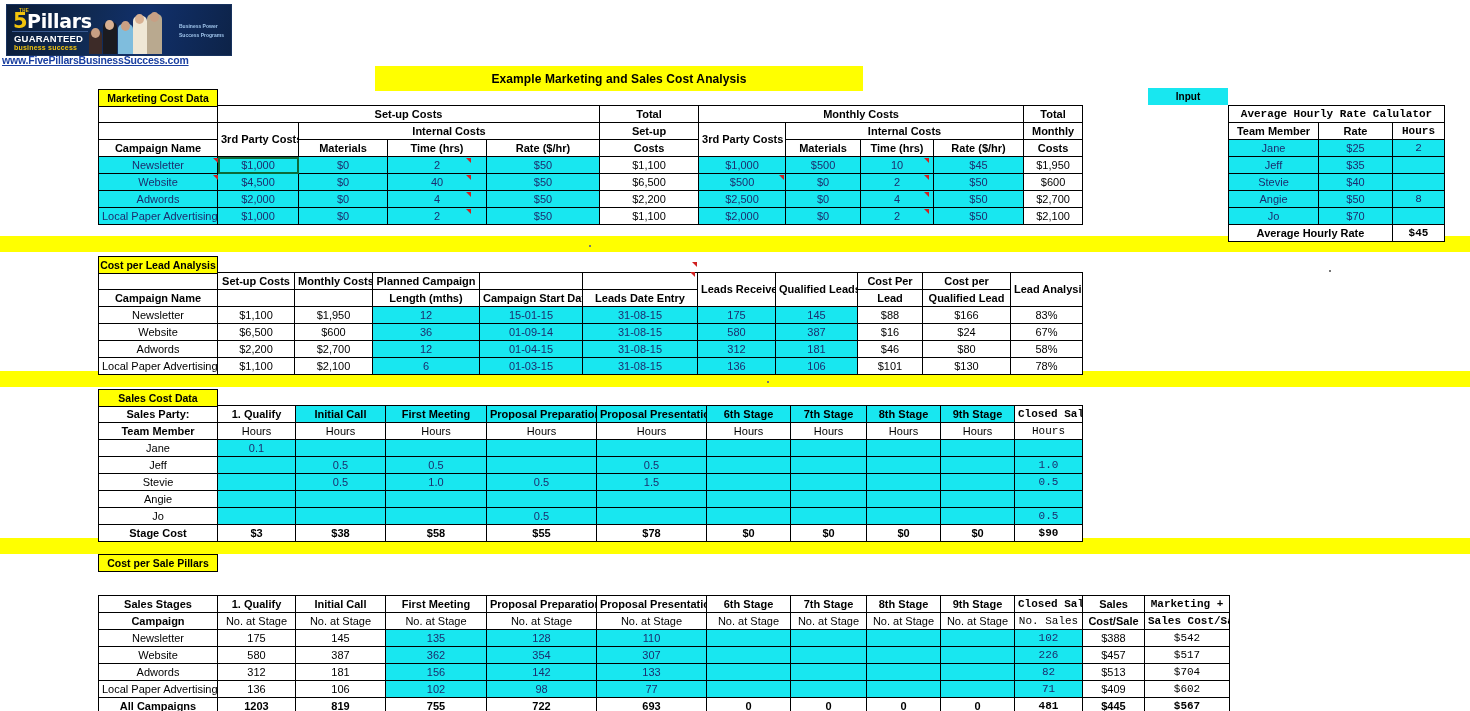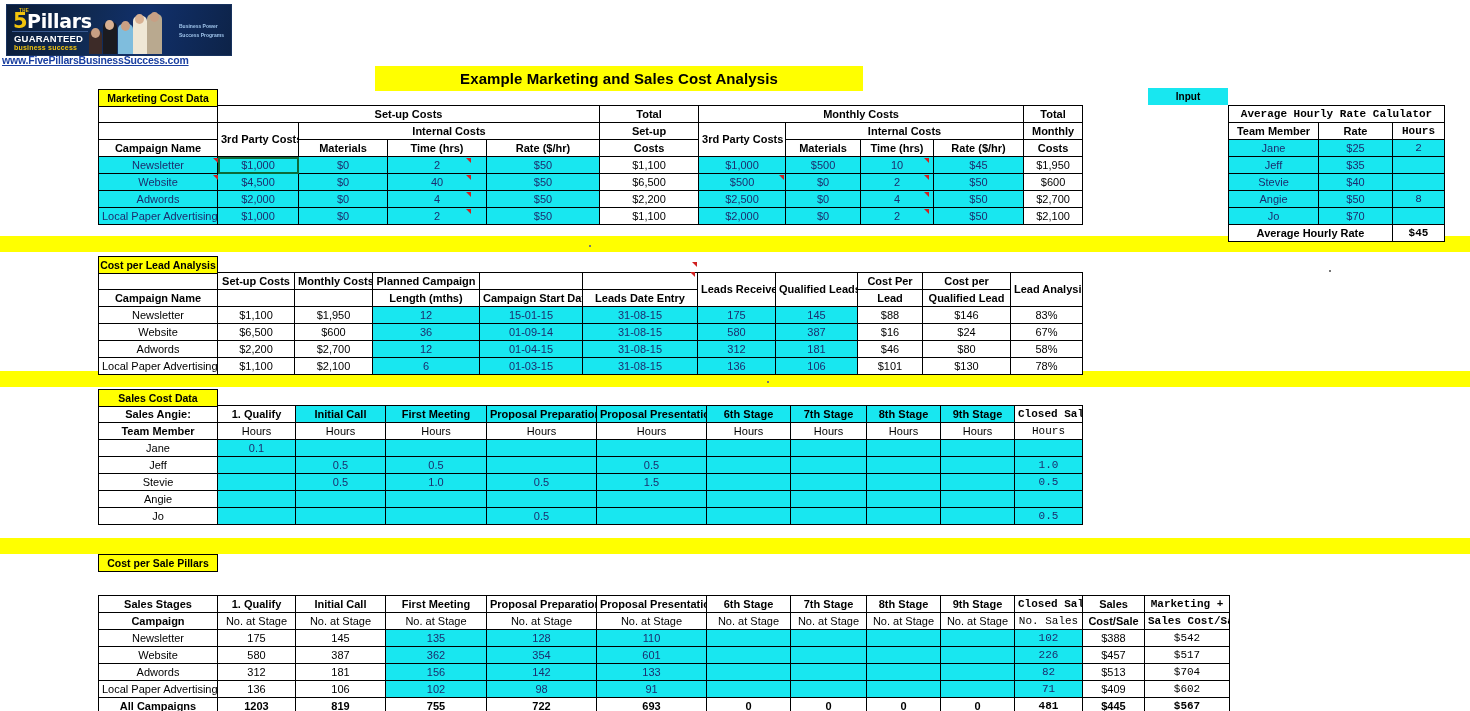--- a/index.html
+++ b/index.html
@@ -24,21 +24,21 @@
   #logo .rule{position:absolute;left:5px;top:26px;width:76px;height:1px;background:#3a5a90;}
   #logo .tagline1{position:absolute;left:172px;top:18px;font-size:5px;color:#9fc4ea;font-weight:bold;}
   #logo .tagline2{position:absolute;left:172px;top:27px;font-size:5px;color:#9fc4ea;font-weight:bold;}
   #logo .people{position:absolute;left:80px;top:5px;width:80px;height:44px;}
   #logo .p{position:absolute;bottom:0;border-radius:5px 5px 0 0;}
   #logo .head{position:absolute;border-radius:50%;}
   #weburl{position:absolute;left:2px;top:54px;font-size:10.5px;font-weight:bold;color:#1a3fa0;
         text-decoration:underline;letter-spacing:-.2px;white-space:nowrap;}
   
   #main-title{position:absolute;left:375px;top:66px;width:488px;height:25px;background:#FFFF00;
-        display:flex;align-items:center;justify-content:center;font-weight:bold;font-size:15px;
+        display:flex;align-items:center;justify-content:center;font-weight:bold;font-size:12px;
         letter-spacing:.1px;}
   
   .sec-tag{position:absolute;background:#FFFF00;border:1.6px solid #000;
         font-weight:bold;font-size:10.5px;display:flex;align-items:center;
         justify-content:center;height:16px;z-index:6;}
   #input-legend{position:absolute;left:1148px;top:88px;width:80px;height:17px;background:#18E7F0;
         display:flex;align-items:center;justify-content:center;font-weight:bold;font-size:10px;z-index:6;}
   
   table.grid{position:absolute;border-collapse:collapse;background:#fff;table-layout:fixed;}
   table.grid td{border:1px solid #000;padding:0 3px;height:16px;font-size:11px;
@@ -296,21 +296,21 @@
   <tr>
     <td class="lbl thickl thickt">Newsletter</td>
     <td class="thickt">$1,100</td>
     <td class="thickt">$1,950</td>
     <td class="cyan blue thickt">12</td>
     <td class="cyan blue thickt">15-01-15</td>
     <td class="cyan blue thickt">31-08-15</td>
     <td class="cyan blue thickt">175</td>
     <td class="cyan blue thickt">145</td>
     <td class="thickt">$88</td>
-    <td class="thickt">$146</td>
+    <td class="thickt">$166</td>
     <td class="thickt">83%</td>
   </tr>
   <tr>
     <td class="lbl thickl">Website</td>
     <td>$6,500</td>
     <td>$600</td>
     <td class="cyan blue">36</td>
     <td class="cyan blue">01-09-14</td>
     <td class="cyan blue">31-08-15</td>
     <td class="cyan blue">580</td>
@@ -359,21 +359,21 @@
       <col style="width:110px">
     <col style="width:110px">
       <col style="width:84px">
       <col style="width:76px">
       <col style="width:74px">
       <col style="width:74px">
       <col style="width:68px">
   </colgroup>
   <tbody>
       <tr>
-    <td class="hdr lbl thickl thickt">Sales Angie:</td>
+    <td class="hdr lbl thickl thickt">Sales Party:</td>
     <td class="hdr thickt">1. Qualify</td>
     <td class="cyanhdr thickt">Initial Call</td>
     <td class="cyanhdr thickt">First Meeting</td>
     <td class="cyanhdr thickt">Proposal Preparation</td>
     <td class="cyanhdr thickt">Proposal Presentation</td>
     <td class="cyanhdr thickt">6th Stage</td>
     <td class="cyanhdr thickt">7th Stage</td>
     <td class="cyanhdr thickt">8th Stage</td>
     <td class="cyanhdr thickt">9th Stage</td>
     <td class="hdr thickt thickr">Closed Sales</td>
@@ -448,20 +448,33 @@
     <td class="cyan blue nb-t nb-r"></td>
     <td class="cyan blue nb-t nb-r nb-l"></td>
     <td class="cyan blue nb-t nb-r nb-l"></td>
     <td class="cyan blue nb-t nb-r nb-l">0.5</td>
     <td class="cyan blue nb-t nb-r nb-l"></td>
     <td class="cyan blue nb-t nb-r nb-l"></td>
     <td class="cyan blue nb-t nb-r nb-l"></td>
     <td class="cyan blue nb-t nb-r nb-l"></td>
     <td class="cyan blue nb-t nb-r nb-l"></td>
     <td class="cyan blue thickr nb-t nb-l">0.5</td>
+  </tr>
+  <tr>
+    <td class="hdr thickl thickt thickb">Stage Cost</td>
+    <td class="hdr thickt thickb">$3</td>
+    <td class="hdr thickt thickb">$38</td>
+    <td class="hdr thickt thickb">$58</td>
+    <td class="hdr thickt thickb">$55</td>
+    <td class="hdr thickt thickb">$78</td>
+    <td class="hdr thickt thickb">$0</td>
+    <td class="hdr thickt thickb">$0</td>
+    <td class="hdr thickt thickb">$0</td>
+    <td class="hdr thickt thickb">$0</td>
+    <td class="hdr thickt thickb thickr">$90</td>
   </tr>
 </tbody>
   </table>
 
 <table class="grid" style="left:98px;top:595px;width:1131px;">
   <colgroup>
     <col style="width:119px">
       <col style="width:78px">
       <col style="width:90px">
       <col style="width:101px">
@@ -520,21 +533,21 @@
     <td class="cyan blue thickt thickr nb-l">102</td>
     <td class="thickt">$388</td>
     <td class="thickt thickr">$542</td>
   </tr>
   <tr>
     <td class="lbl thickl">Website</td>
     <td>580</td>
     <td>387</td>
     <td class="cyan blue nb-r">362</td>
     <td class="cyan blue nb-r nb-l">354</td>
-    <td class="cyan blue nb-r nb-l">601</td>
+    <td class="cyan blue nb-r nb-l">307</td>
     <td class="cyan blue nb-r nb-l"></td>
     <td class="cyan blue nb-r nb-l"></td>
     <td class="cyan blue nb-r nb-l"></td>
     <td class="cyan blue nb-r nb-l"></td>
     <td class="cyan blue thickr nb-l">226</td>
     <td>$457</td>
     <td class="thickr">$517</td>
   </tr>
   <tr>
     <td class="lbl thickl">Adwords</td>
@@ -550,21 +563,21 @@
     <td class="cyan blue thickr nb-l">82</td>
     <td>$513</td>
     <td class="thickr">$704</td>
   </tr>
   <tr>
     <td class="lbl thickl">Local Paper Advertising</td>
     <td>136</td>
     <td>106</td>
     <td class="cyan blue nb-r">102</td>
     <td class="cyan blue nb-r nb-l">98</td>
-    <td class="cyan blue nb-r nb-l">91</td>
+    <td class="cyan blue nb-r nb-l">77</td>
     <td class="cyan blue nb-r nb-l"></td>
     <td class="cyan blue nb-r nb-l"></td>
     <td class="cyan blue nb-r nb-l"></td>
     <td class="cyan blue nb-r nb-l"></td>
     <td class="cyan blue thickr nb-l">71</td>
     <td>$409</td>
     <td class="thickr">$602</td>
   </tr>
   <tr>
     <td class="hdr lbl thickl thickt thickb">All Campaigns</td>

